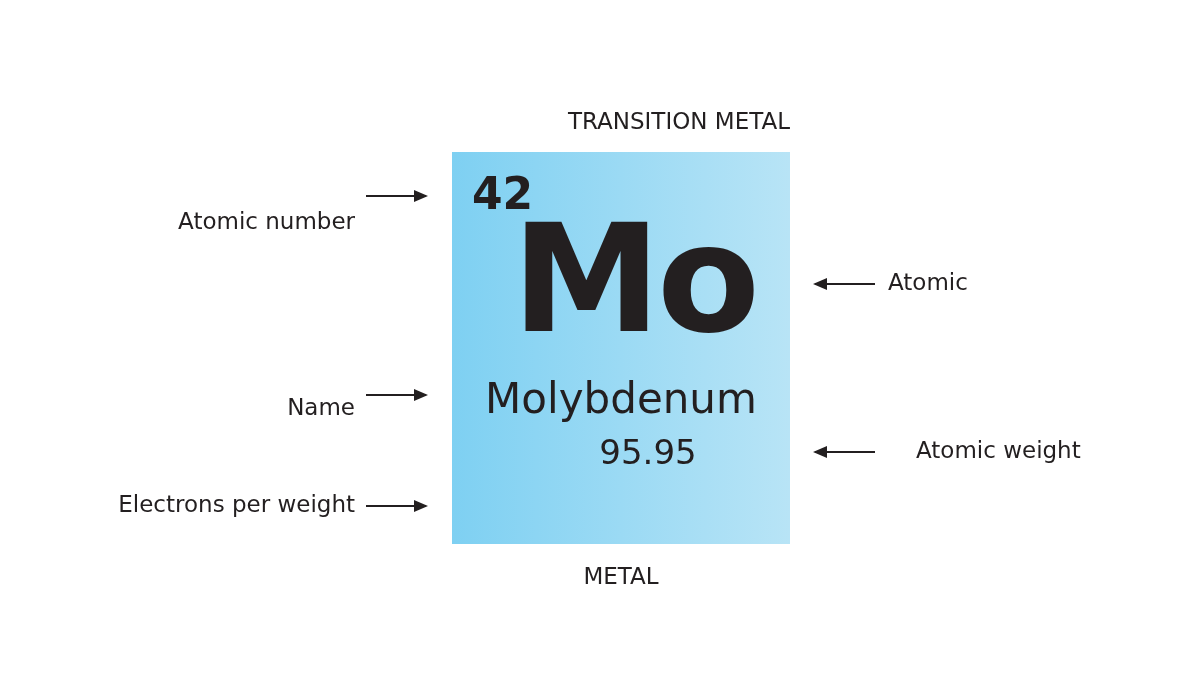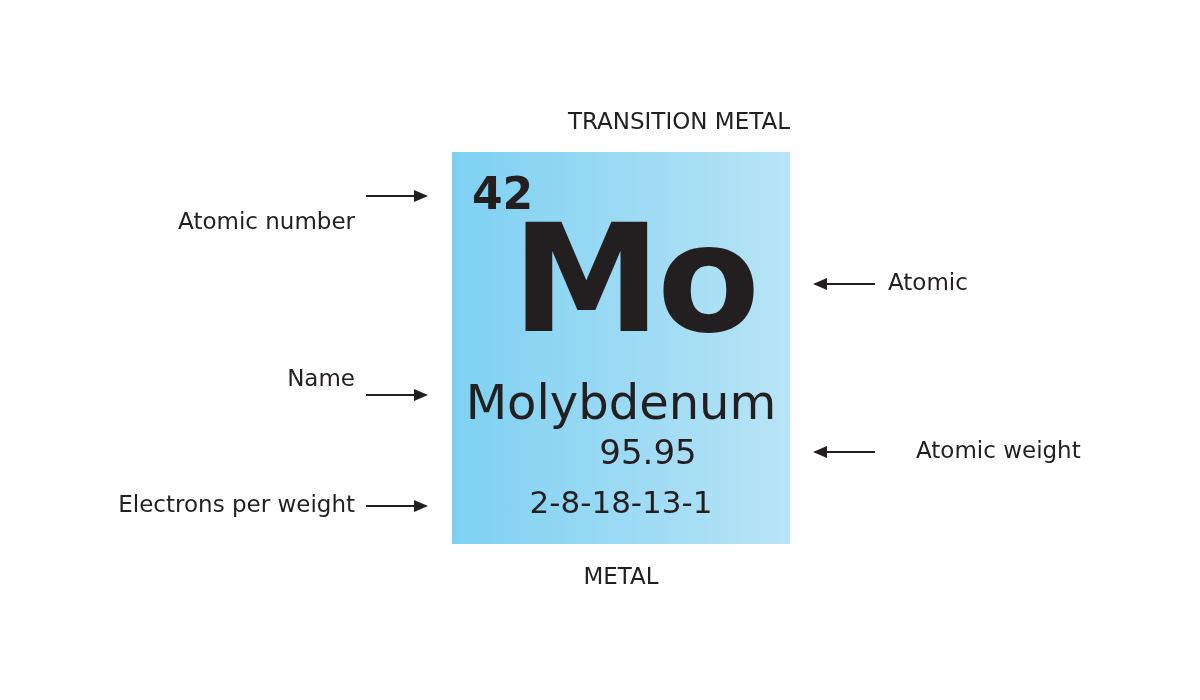--- a/index.html
+++ b/index.html
@@ -17,21 +17,21 @@
   }
   .tile {
     left:452px; top:152px; width:338px; height:392px;
     background: linear-gradient(to right, #7ed0f2 0%, #9bdaf4 50%, #b8e4f6 100%);
   }
   .num { left:20px; top:20px; font-size:44px; line-height:1;font-weight:bold; }
   .sym {
     left:0; width:364px; top:52px; text-align:center;
     font-size:150px; font-weight:bold; line-height:1; letter-spacing:-4px;
   }
-  .name { left:0; width:338px; top:222px; text-align:center; font-size:48px; }
+  .name { left:0; width:338px; top:222px; text-align:center; font-size:42px; }
   .weight { left:0; width:392px; top:280px; text-align:center; font-size:34px; }
   .shells { left:0; width:338px; top:332px; text-align:center; font-size:31px; }
 
   .label { font-size:23px; line-height:30px; white-space:nowrap; }
   .left-label { text-align:right; width:340px; left:15px; }
   .right-label { left:888px; }
   .arrow { height:2px; background:#231f20; }
   .arrow.right::after {
     content:""; position:absolute; right:-2px; top:-5px;
     border-left:14px solid #231f20; border-top:6px solid transparent; border-bottom:6px solid transparent;
@@ -44,29 +44,28 @@
 </head>
 <body>
 
 <div class="abs category">TRANSITION METAL</div>
 
 <div class="abs tile">
   <div class="abs num">42</div>
   <div class="abs sym">Mo</div>
   <div class="abs name">Molybdenum</div>
   <div class="abs weight">95.95</div>
-  <div class="abs shells">2-8-18-13-1</div>
 </div>
 
 <div class="abs state">METAL</div>
 
 <div class="abs label left-label" style="top:178px;margin-top:28px;">Atomic number</div>
 <div class="abs arrow right" style="left:366px; top:195px; width:60px;"></div>
 
-<div class="abs label left-label" style="top:363px;">Name</div>
+<div class="abs label left-label" style="top:392px;">Name</div>
 <div class="abs arrow right" style="left:366px; top:394px; width:60px;"></div>
 
 <div class="abs label left-label" style="top:489px;">Electrons per weight</div>
 <div class="abs arrow right" style="left:366px; top:505px; width:60px;"></div>
 
 <div class="abs arrow left" style="left:815px; top:283px; width:60px;"></div>
 <div class="abs label right-label" style="top:267px;">Atomic</div>
 
 <div class="abs arrow left" style="left:815px; top:451px; width:60px;"></div>
 <div class="abs label right-label" style="top:435px;margin-left:28px;">Atomic weight</div>

